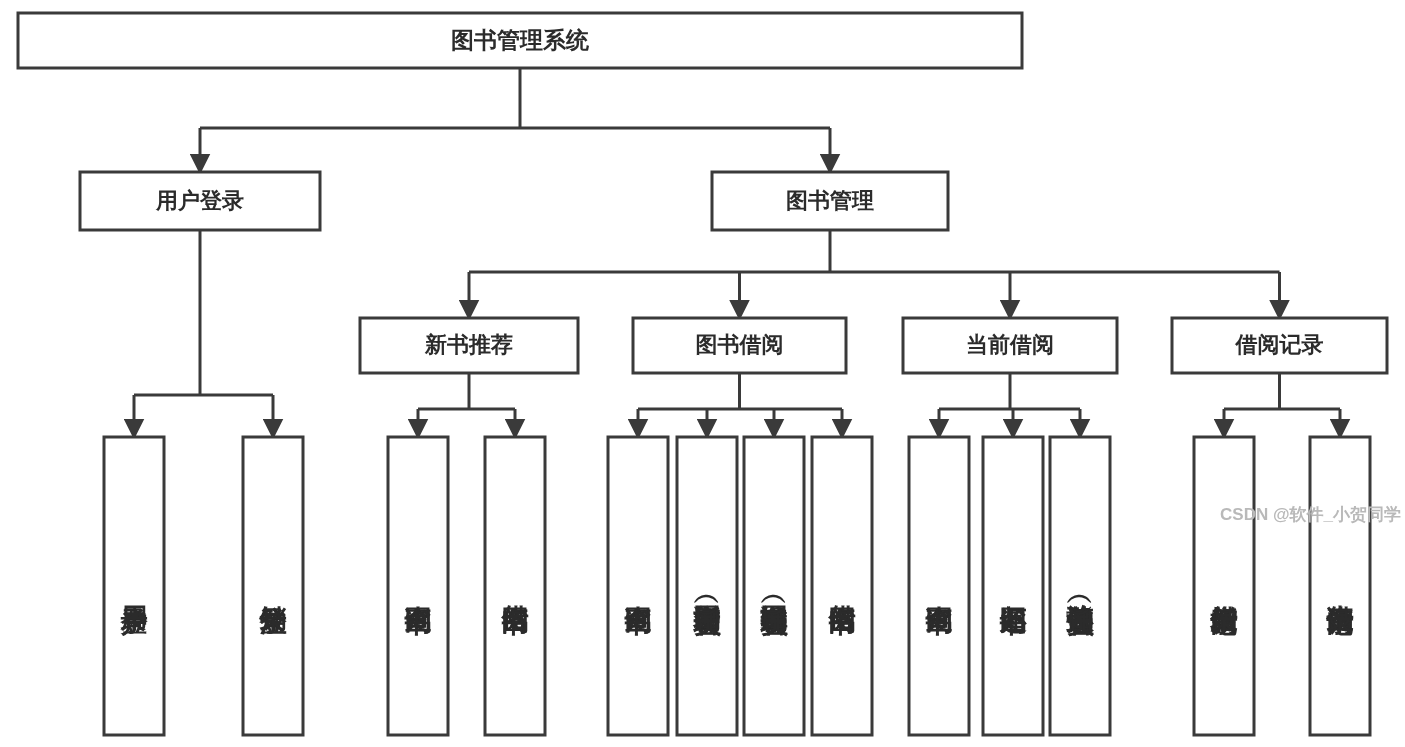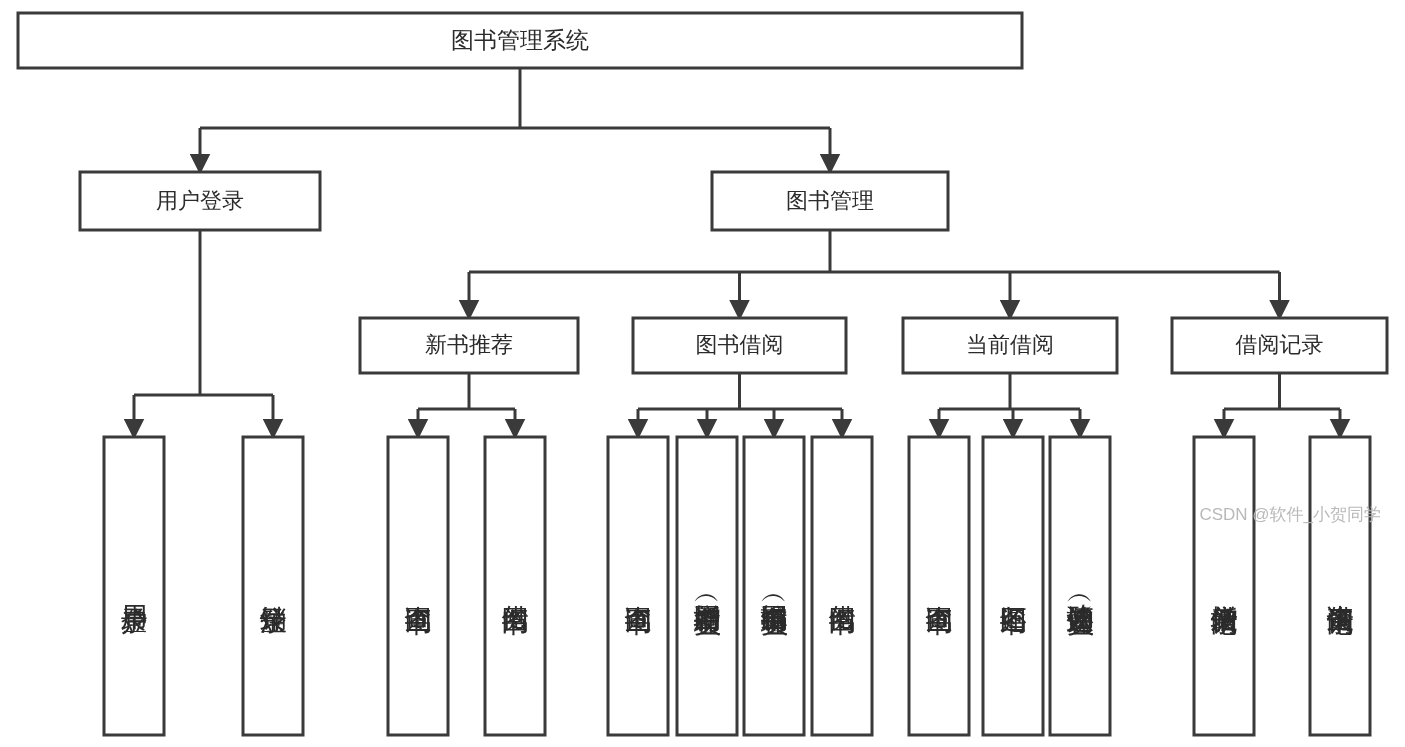--- a/index.html
+++ b/index.html
@@ -1,32 +1,32 @@
 <!DOCTYPE html>
 <html><head>
 <meta charset="utf-8">
 <style>
   html,body{margin:0;padding:0;background:#ffffff;}
   body{width:1405px;height:747px;overflow:hidden;
        font-family:"Liberation Sans","DejaVu Sans",sans-serif;}
-  #stage{position:relative;width:1405px;height:532px;background:#fff;}
+  #stage{position:relative;width:1405px;height:532px;background:#fff;font-weight:bold;}
   svg#diagram{position:absolute;left:0;top:0;width:1405px;height:747px;display:block;}
   .node-rect{fill:#ffffff;stroke:#3a3a3a;stroke-width:3;}
   .node-rect.leaf{stroke-width:3;}
   .link{stroke:#3a3a3a;stroke-width:3;fill:none;stroke-linecap:butt;}
   .node-label{fill:#2b2b2b;font-family:"Liberation Sans","DejaVu Sans",sans-serif;
               font-size:22px;text-anchor:middle;dominant-baseline:middle;}
   .node-label.root{font-size:23px;}
   .leaf-wrap{position:absolute;display:flex;align-items:center;justify-content:center;
              box-sizing:border-box;pointer-events:none;}
   .leaf-text{writing-mode:vertical-rl;text-orientation:upright;
              font-family:"Liberation Sans","DejaVu Sans",sans-serif;
              font-size:27px;line-height:1.06;color:#2b2b2b;letter-spacing:1px;
              white-space:nowrap;}
-  .watermark{position:absolute;right:24px;bottom:6px;font-size:17px;color:#b9b9b9;
+  .watermark{position:absolute;right:4px;bottom:6px;font-size:17px;color:#b9b9b9;
              font-family:"Liberation Sans","DejaVu Sans",sans-serif;white-space:nowrap;}
 </style>
 </head>
 <body>
 
 <div id="stage">
 
   <svg id="diagram" viewBox="0 0 1405 747">
     <defs>
       <marker id="arrow" viewBox="0 0 12 12" refX="10" refY="6" markerWidth="7" markerHeight="7" orient="auto-start-reverse">

